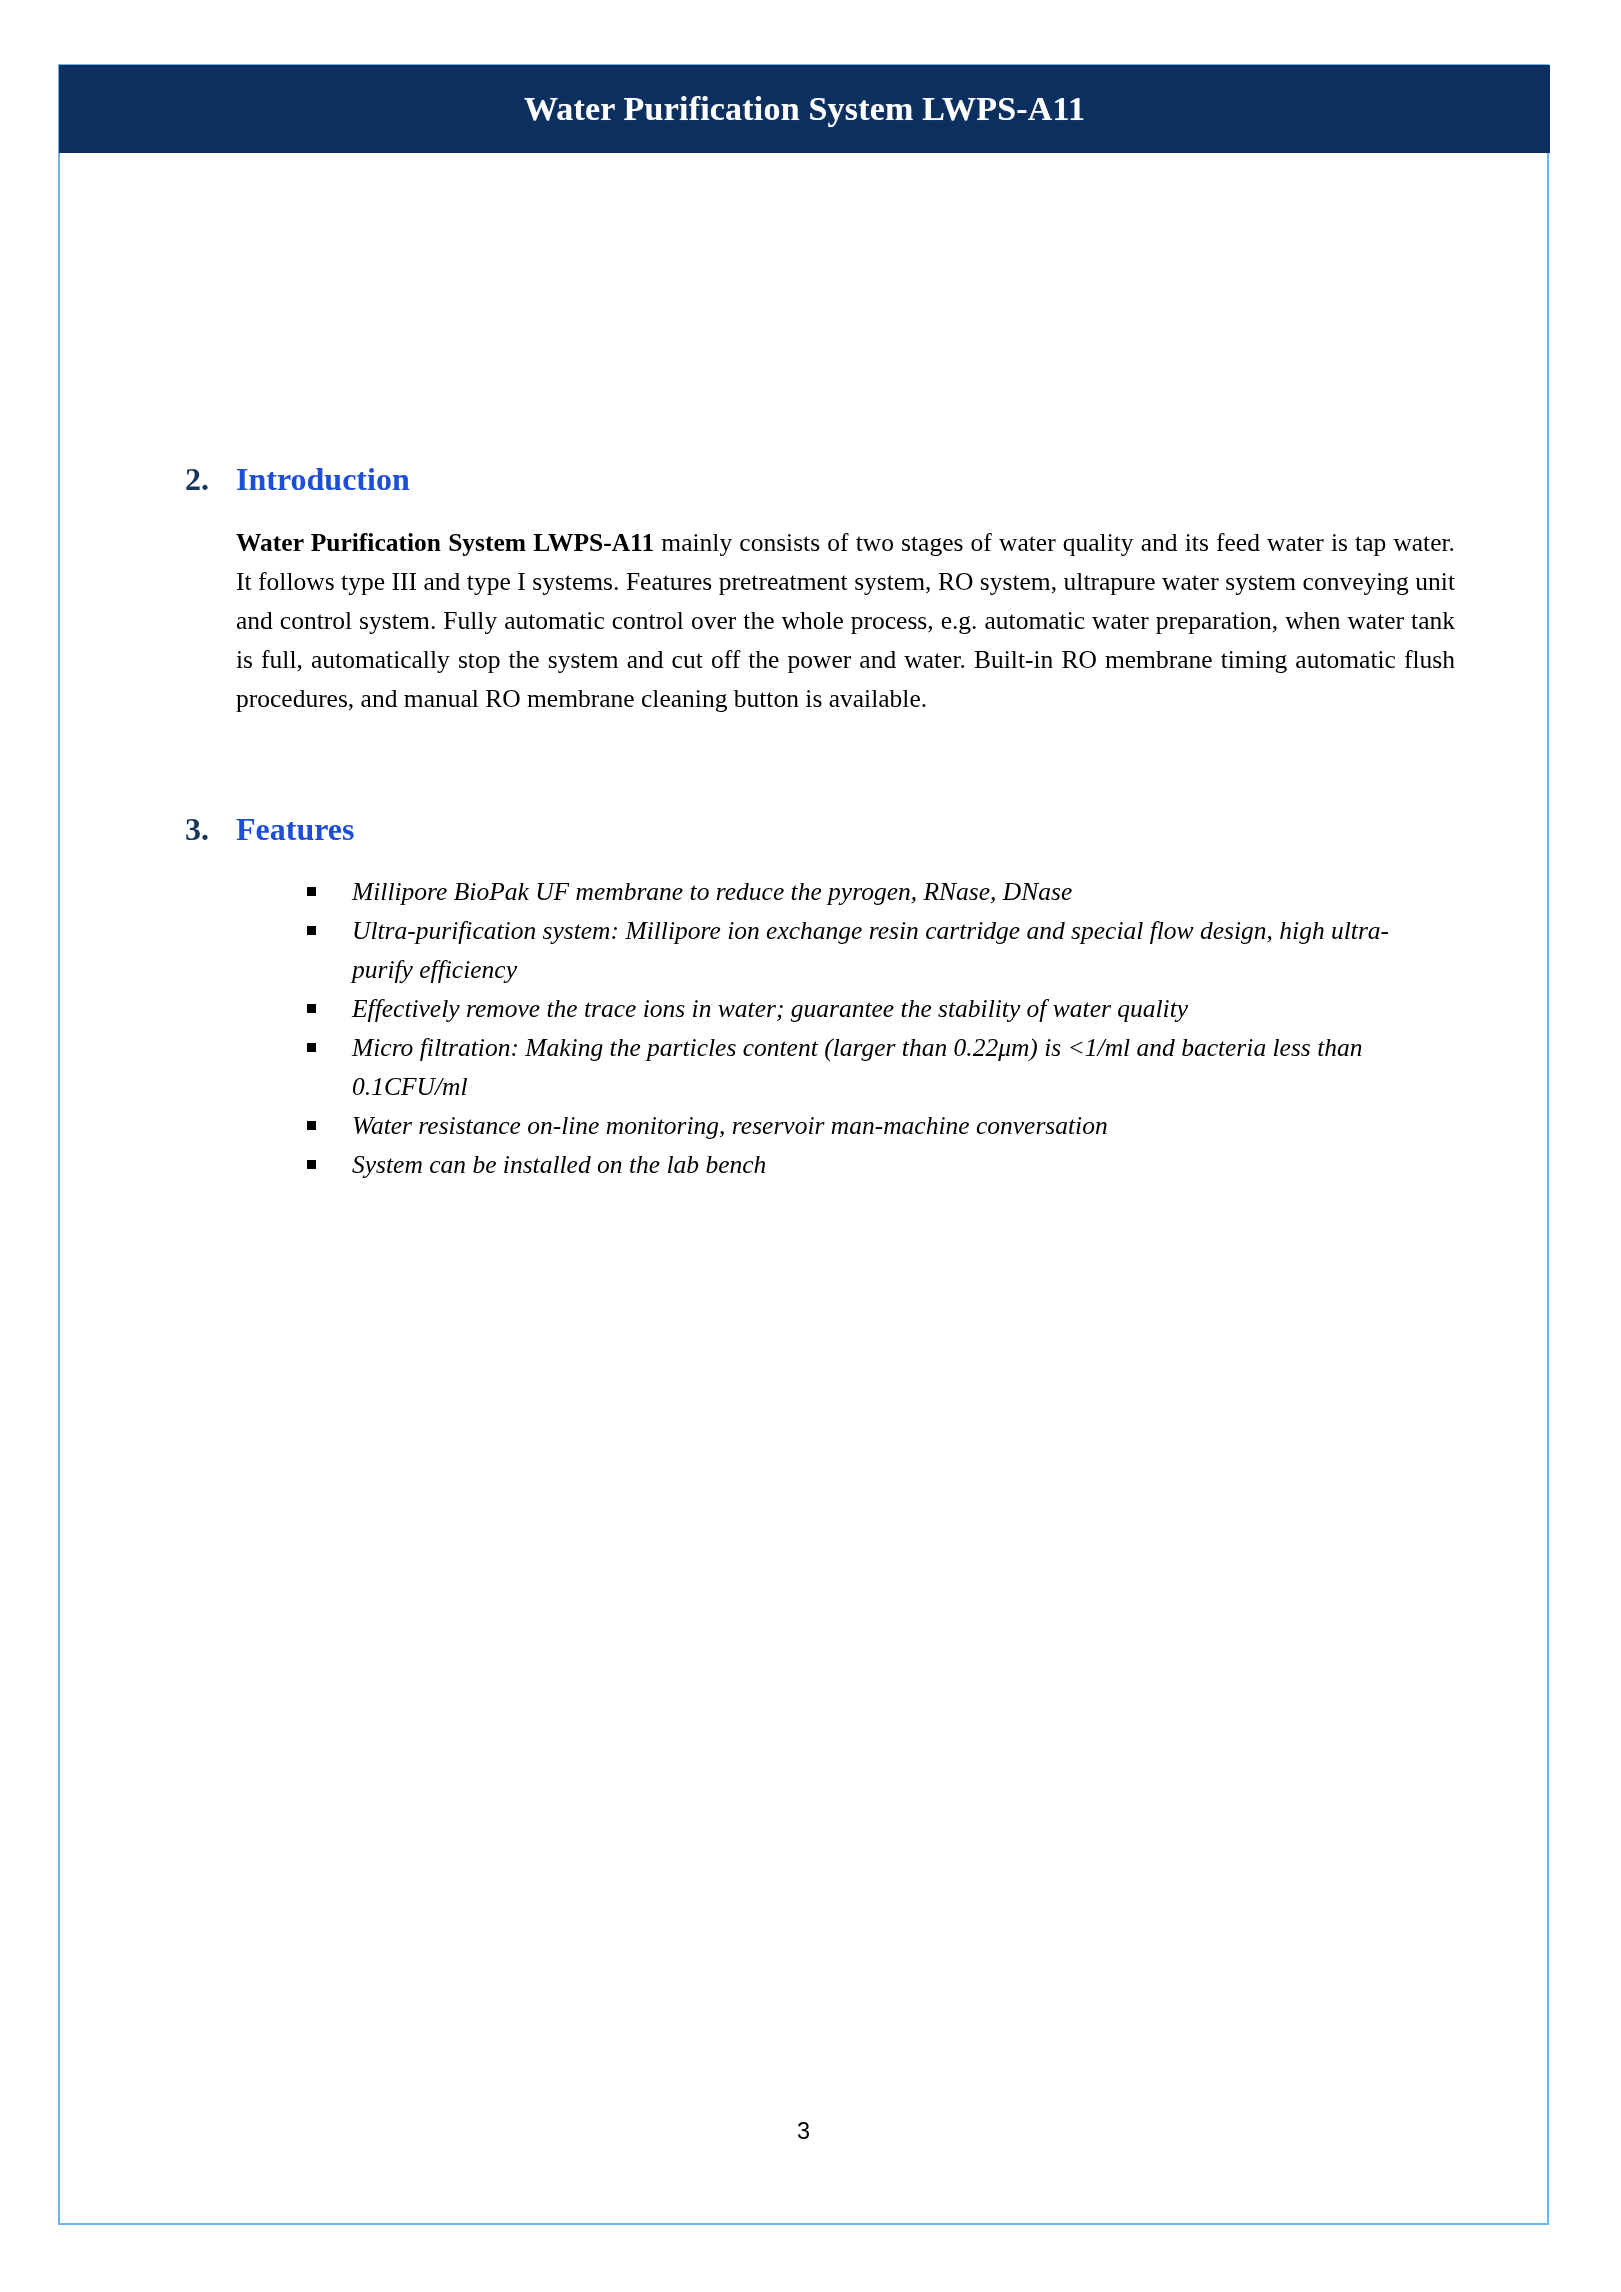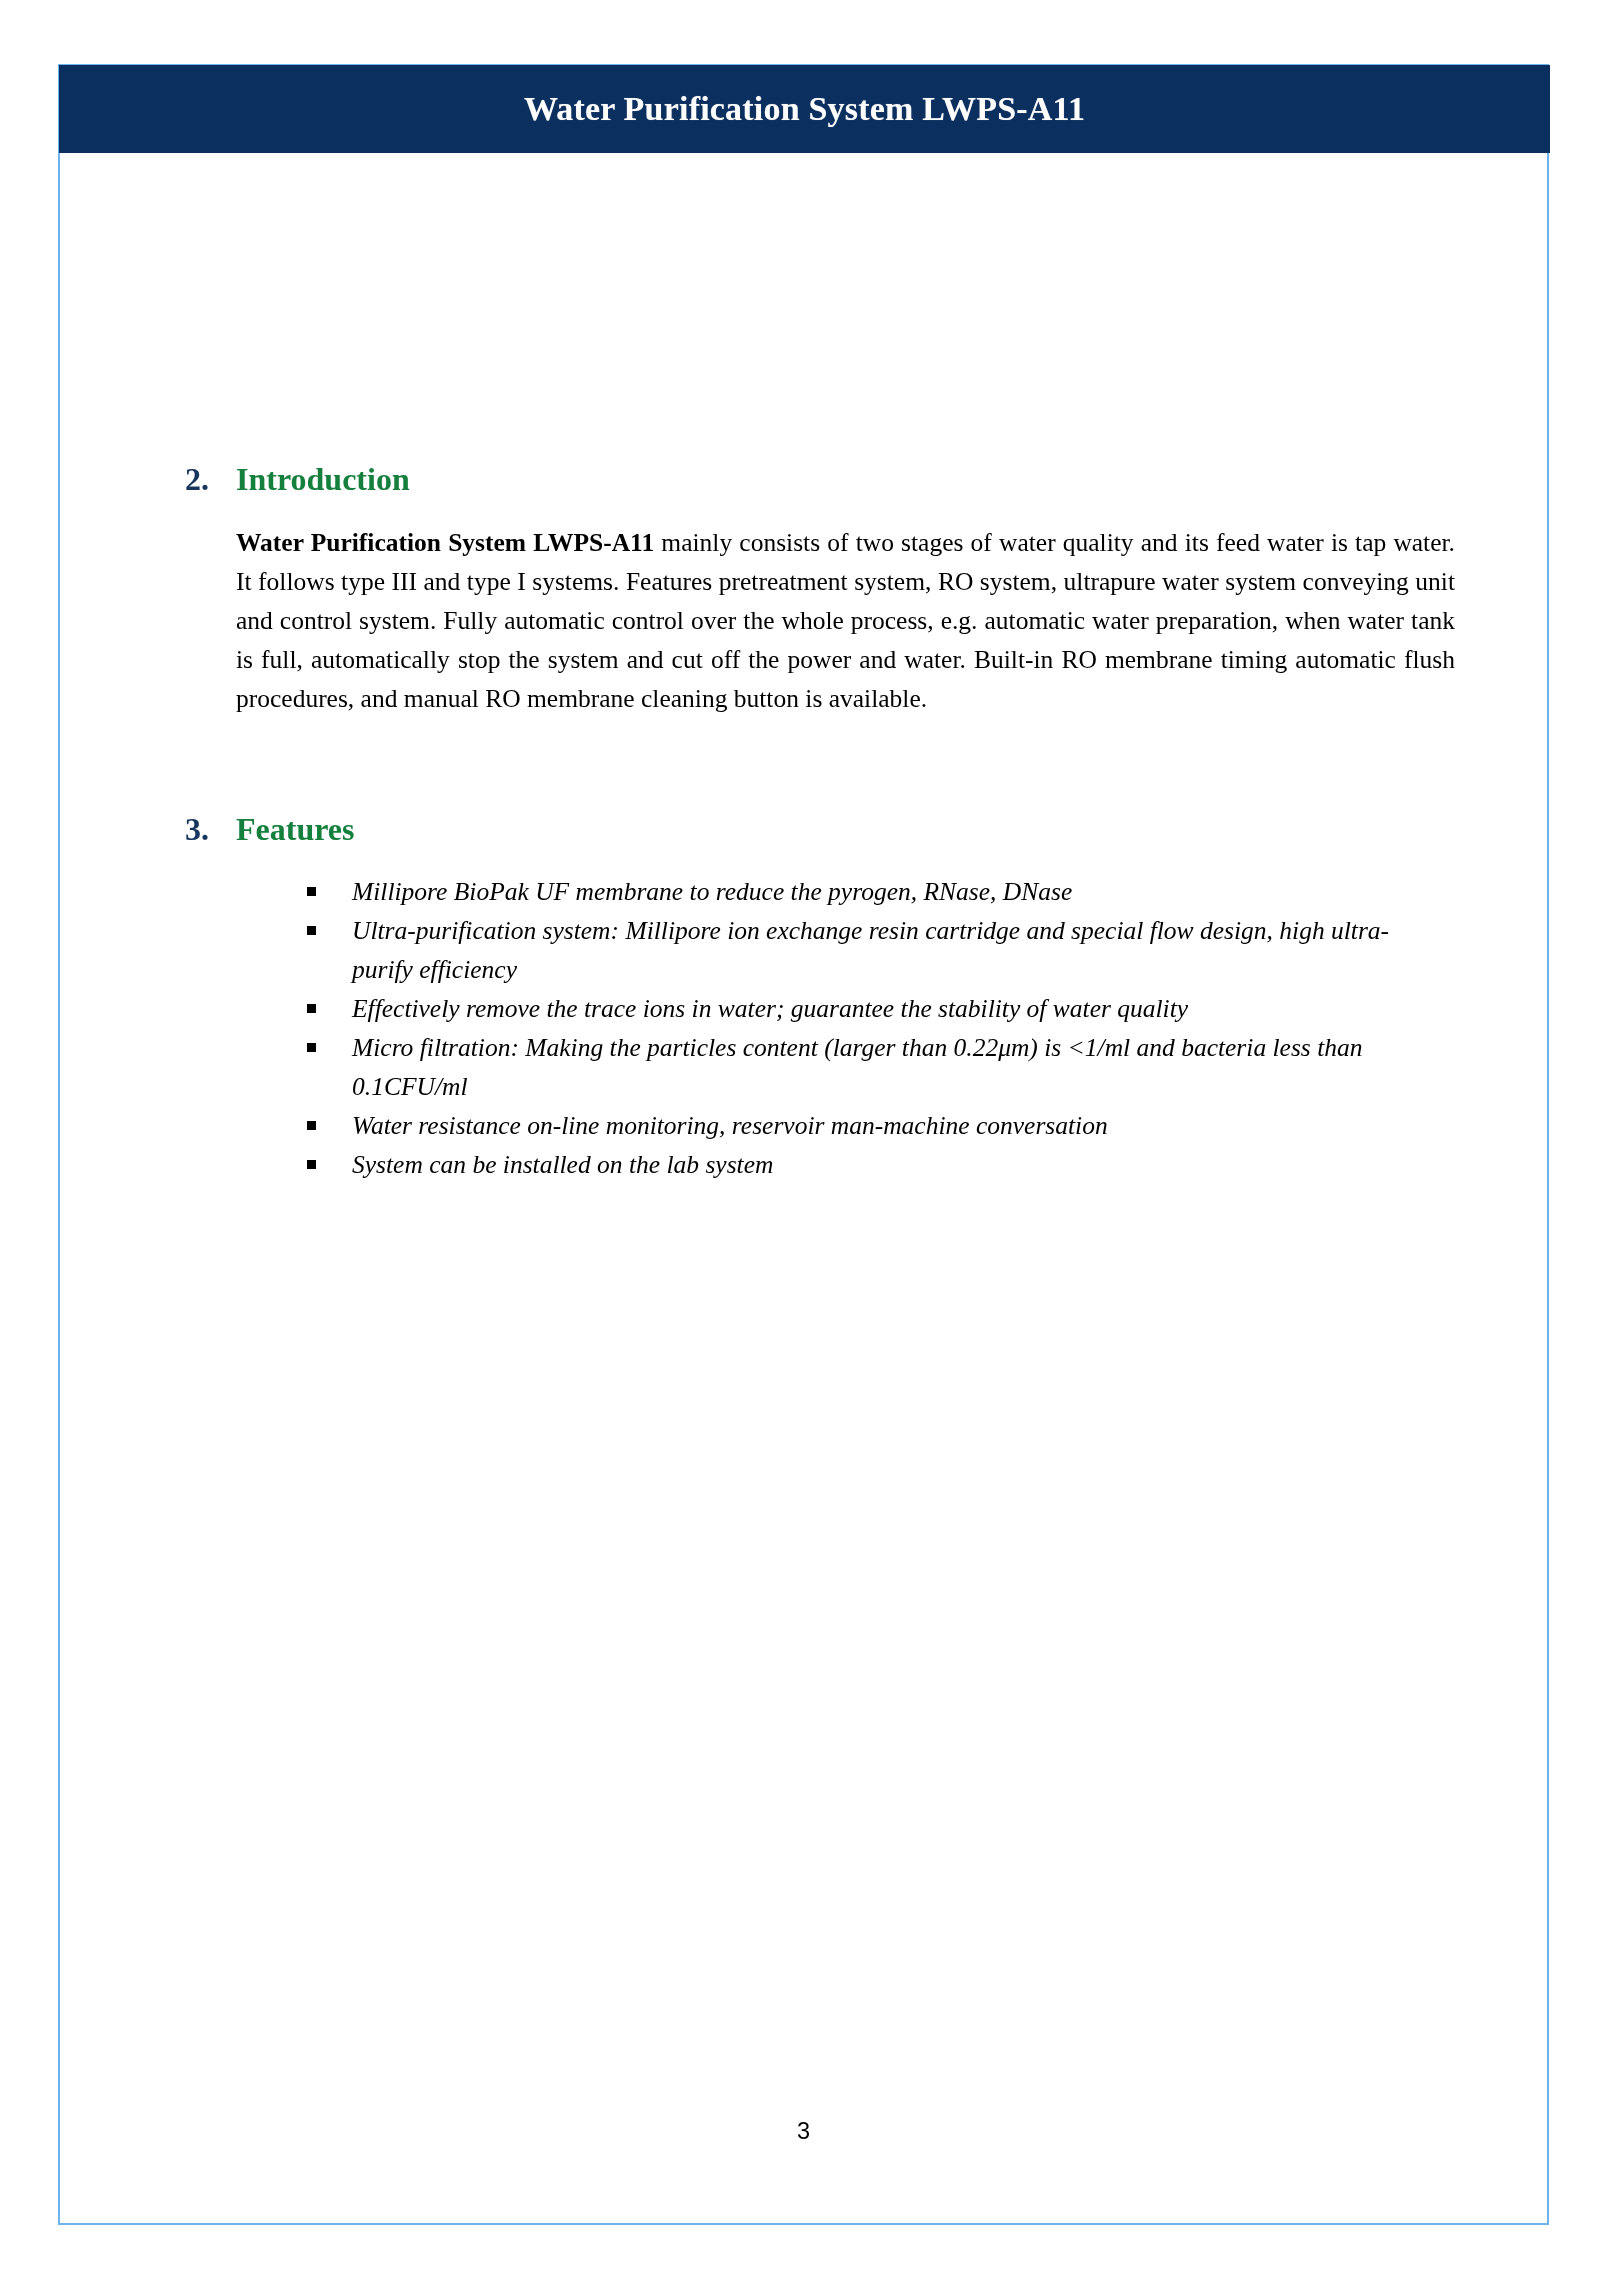--- a/index.html
+++ b/index.html
@@ -80,21 +80,21 @@
     line-height: 1.15;
   }
 
   .section-number {
     width: 51px;
     flex: none;
     color: #17365D;
   }
 
   .section-label {
-    color: #15803d;
+    color: #1d4ed8;
   }
 
   #sec-intro {
     margin-left: 125px;
     margin-top: 307px;
   }
 
   #sec-features {
     margin-left: 125px;
     margin-top: 93px;
@@ -185,21 +185,21 @@
         <span class="section-label">Features</span>
       </div>
     </div>
 
     <ul class="feature-list" id="feature-list">
         <li class="feature-item"><span class="feature-bullet"></span><span>Millipore BioPak UF membrane to reduce the pyrogen, RNase, DNase</span></li>
         <li class="feature-item"><span class="feature-bullet"></span><span>Ultra-purification system: Millipore ion exchange resin cartridge and special flow design, high ultra-purify efficiency</span></li>
         <li class="feature-item"><span class="feature-bullet"></span><span>Effectively remove the trace ions in water; guarantee the stability of water quality</span></li>
         <li class="feature-item"><span class="feature-bullet"></span><span>Micro filtration: Making the particles content (larger than 0.22μm) is &lt;1/ml and bacteria less than 0.1CFU/ml</span></li>
         <li class="feature-item"><span class="feature-bullet"></span><span>Water resistance on-line monitoring, reservoir man-machine conversation</span></li>
-        <li class="feature-item"><span class="feature-bullet"></span><span>System can be installed on the lab system</span></li>
+        <li class="feature-item"><span class="feature-bullet"></span><span>System can be installed on the lab bench</span></li>
       </ul>
 
   </div>
 
   <div class="page-number">3</div>
 
 </div>
 
 
 </body></html>

